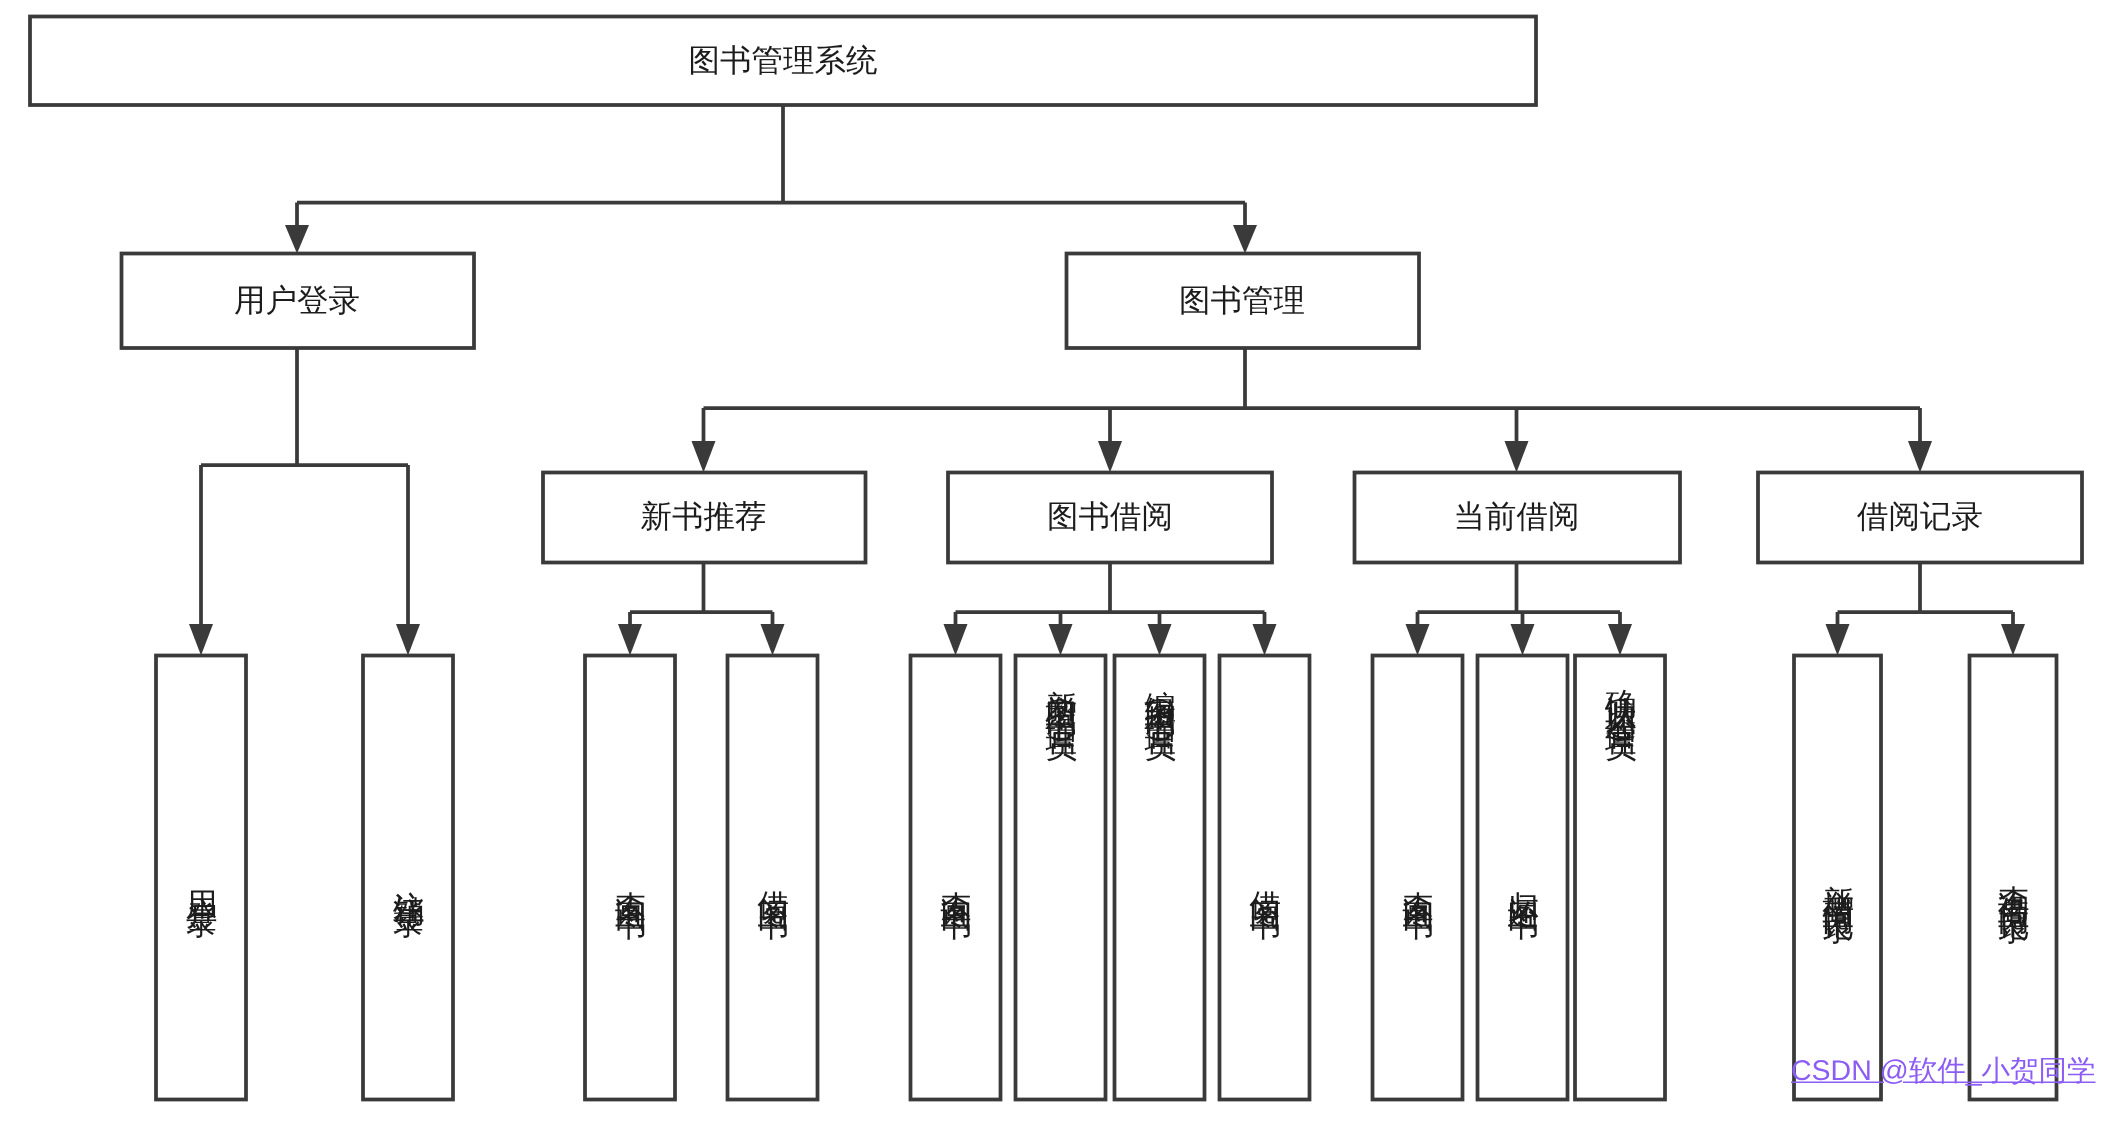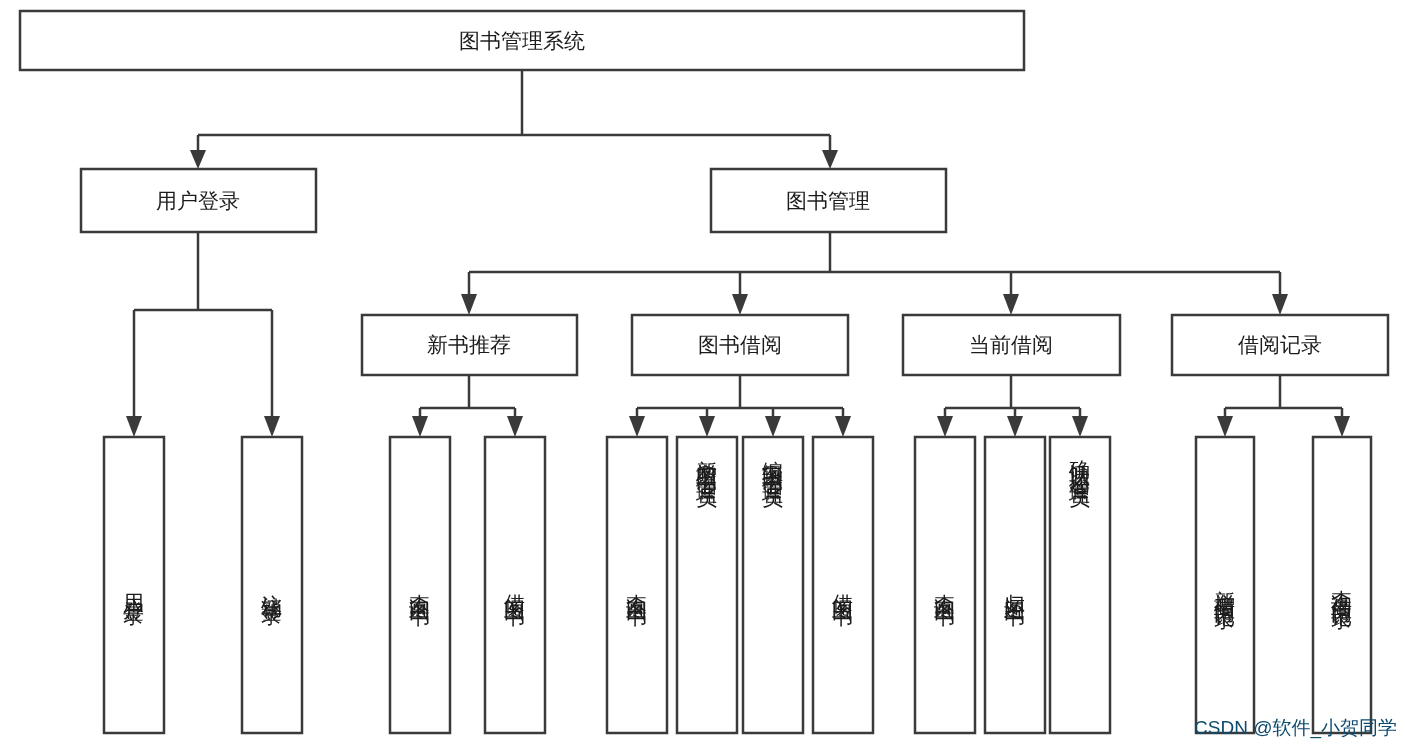--- a/index.html
+++ b/index.html
@@ -61,26 +61,27 @@
     font-size: 21px;
     line-height: 1.0;
     color: #1c1c1c;
     letter-spacing: 4px;
     white-space: nowrap;
     text-align: center;
   }
   .watermark {
     position: absolute;
     right: 8px;
-    bottom: 6px;
+    bottom: 20px;
     font-family: "Liberation Sans", "DejaVu Sans", sans-serif;
     font-size: 19px;
-    color: #0c4a6e;
+    color: #8b5cf6;
     white-space: nowrap;
     pointer-events: none;
+    text-decoration: underline;
   }
 </style>
 </head>
 <body>
 
 <div id="diagram-root">
 
   <svg id="flow-svg" viewBox="0 0 1405 747">
 
     <g>

